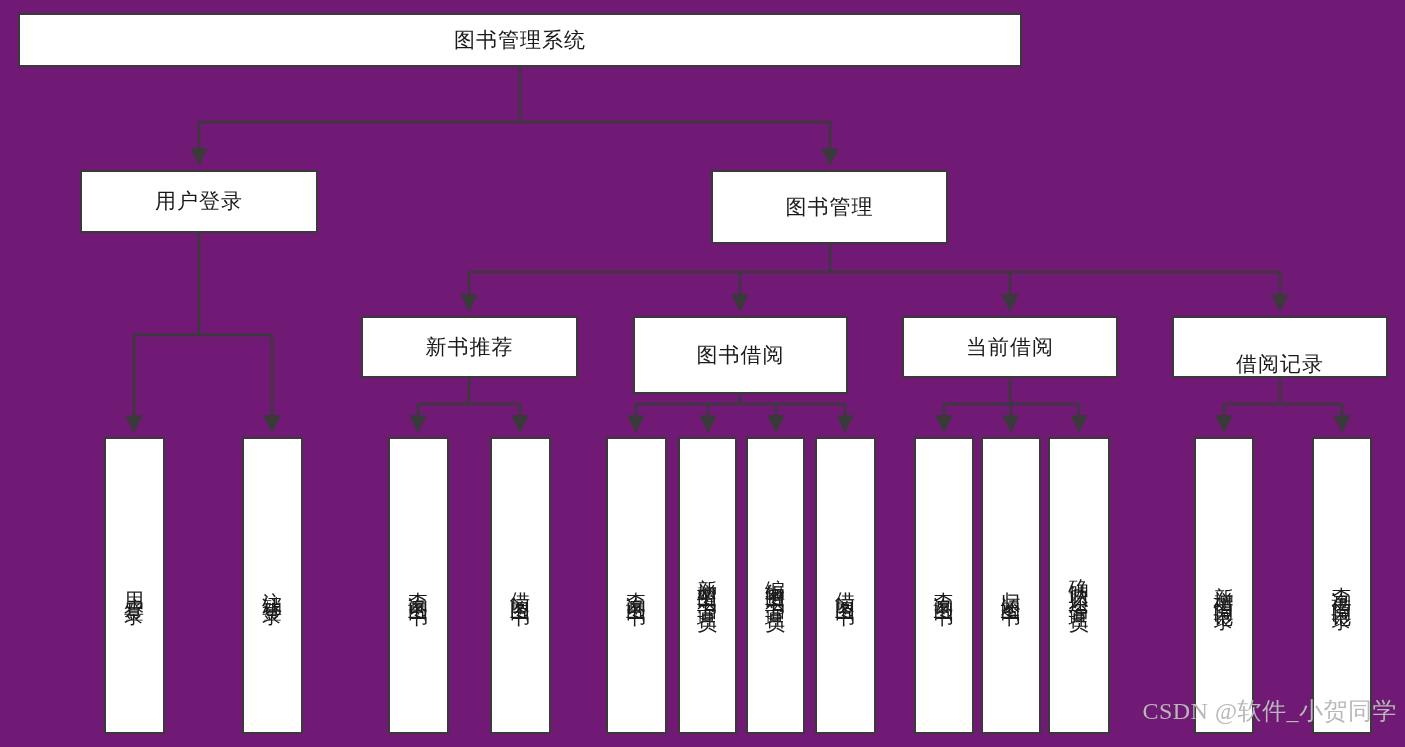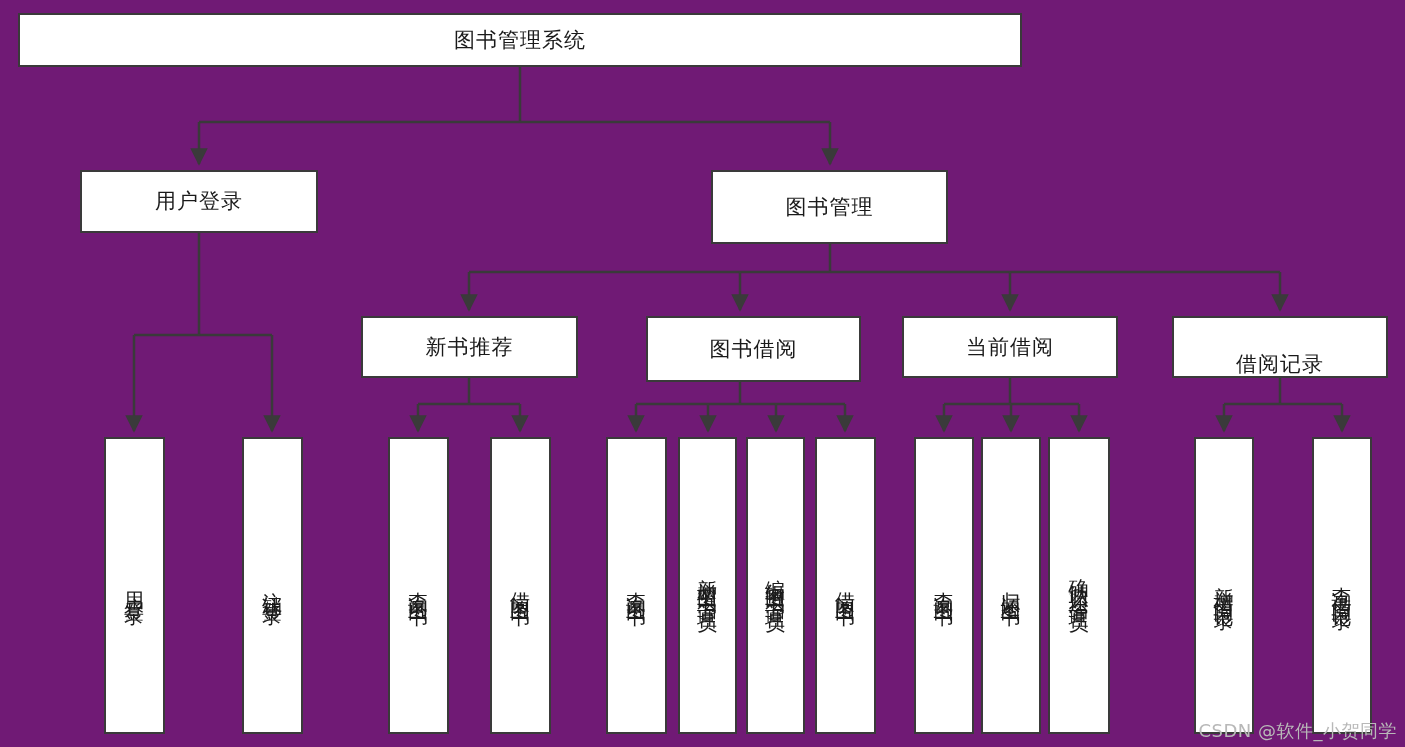--- a/index.html
+++ b/index.html
@@ -50,26 +50,27 @@
     text-orientation: upright;
     font-size: 20px;
     letter-spacing: 5px;
     line-height: 1.1;
     white-space: nowrap;
     max-height: 100%;
   }
   #watermark {
     position: absolute;
     right: 8px;
-    bottom: 4px;
-    font-size: 18px;
+    bottom: 20px;
+    font-size: 24px;
     color: #b8b8b8;
     letter-spacing: 0.5px;
     white-space: nowrap;
     user-select: none;
+    font-family: Liberation Serif, serif;
   }
 </style>
 </head>
 <body>
 
 <div id="canvas">
 
   <svg id="wires" viewBox="0 0 1405 747">
     <defs>
       <marker id="arrow" viewBox="0 0 10 10" refX="9" refY="5" markerWidth="7" markerHeight="7" orient="auto-start-reverse">
@@ -129,21 +130,21 @@
   <div class="node" style="left:80px; top:170px; width:238px; height:63px;">
     <span class="label">用户登录</span>
   </div>
   <div class="node" style="left:711px; top:170px; width:237px; height:74px;">
     <span class="label">图书管理</span>
   </div>
 
   <div class="node" style="left:361px; top:316px; width:217px; height:62px;font-family:Liberation Serif, serif;">
     <span class="label">新书推荐</span>
   </div>
-  <div class="node" style="left:646px; top:316px; width:215px; height:66px;">
+  <div class="node" style="left:633px; top:316px; width:215px; height:78px;">
     <span class="label">图书借阅</span>
   </div>
   <div class="node" style="left:902px; top:316px; width:216px; height:62px;">
     <span class="label">当前借阅</span>
   </div>
   <div class="node" style="left:1172px; top:316px; width:216px; height:62px;align-items:flex-end;">
     <span class="label">借阅记录</span>
   </div>
 
   <div class="node leaf" style="left:104px; top:437px; width:61px; height:297px;">

